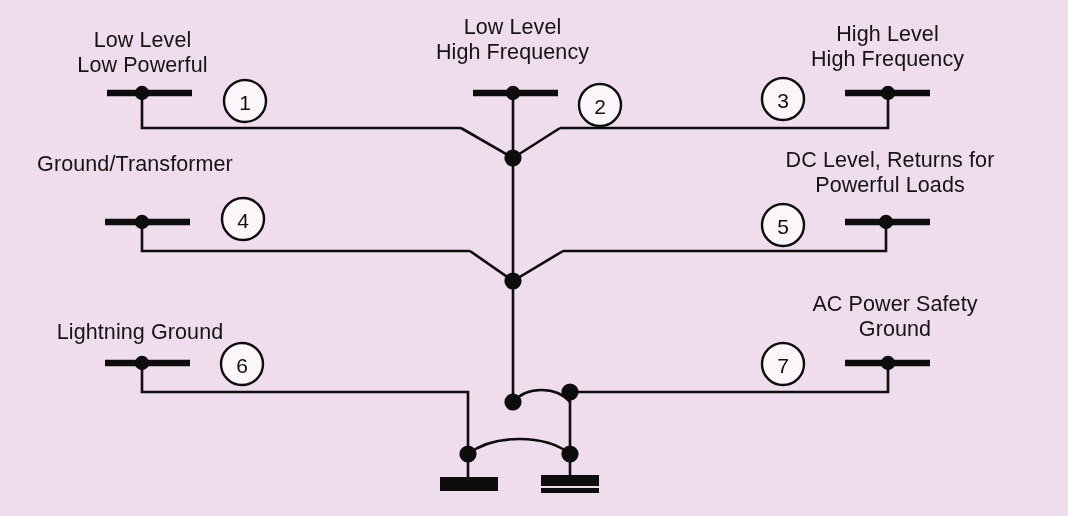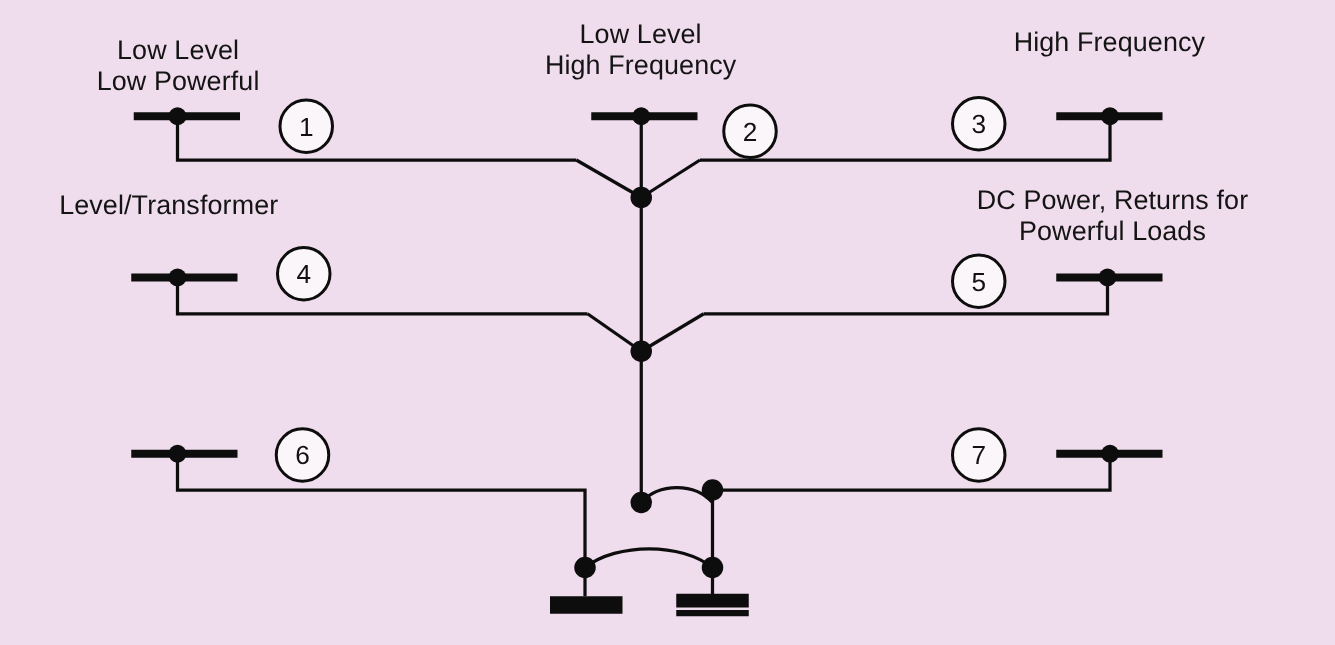--- a/index.html
+++ b/index.html
@@ -191,27 +191,35 @@
     <span class="ln">Low Level</span>
     <span class="ln">Low Powerful</span>
   </div>
 
   <div class="label c" style="left:410px; top:15px; width:205px;">
     <span class="ln">Low Level</span>
     <span class="ln">High Frequency</span>
   </div>
 
   <div class="label c" style="left:785px; top:22px; width:205px;">
+    <span class="ln">High Level</span>
     <span class="ln">High Frequency</span>
   </div>
 
   <div class="label c" style="left:30px; top:152px; width:210px;">
-    <span class="ln">Level/Transformer</span>
+    <span class="ln">Ground/Transformer</span>
   </div>
 
   <div class="label c" style="left:755px; top:148px; width:270px;">
-    <span class="ln">DC Power, Returns for</span>
+    <span class="ln">DC Level, Returns for</span>
     <span class="ln">Powerful Loads</span>
   </div>
 
-
+  <div class="label c" style="left:35px; top:320px; width:210px;">
+    <span class="ln">Lightning Ground</span>
+  </div>
+
+  <div class="label c" style="left:790px; top:292px; width:210px;">
+    <span class="ln">AC Power Safety</span>
+    <span class="ln">Ground</span>
+  </div>
 
 </div>
 
 </body></html>

